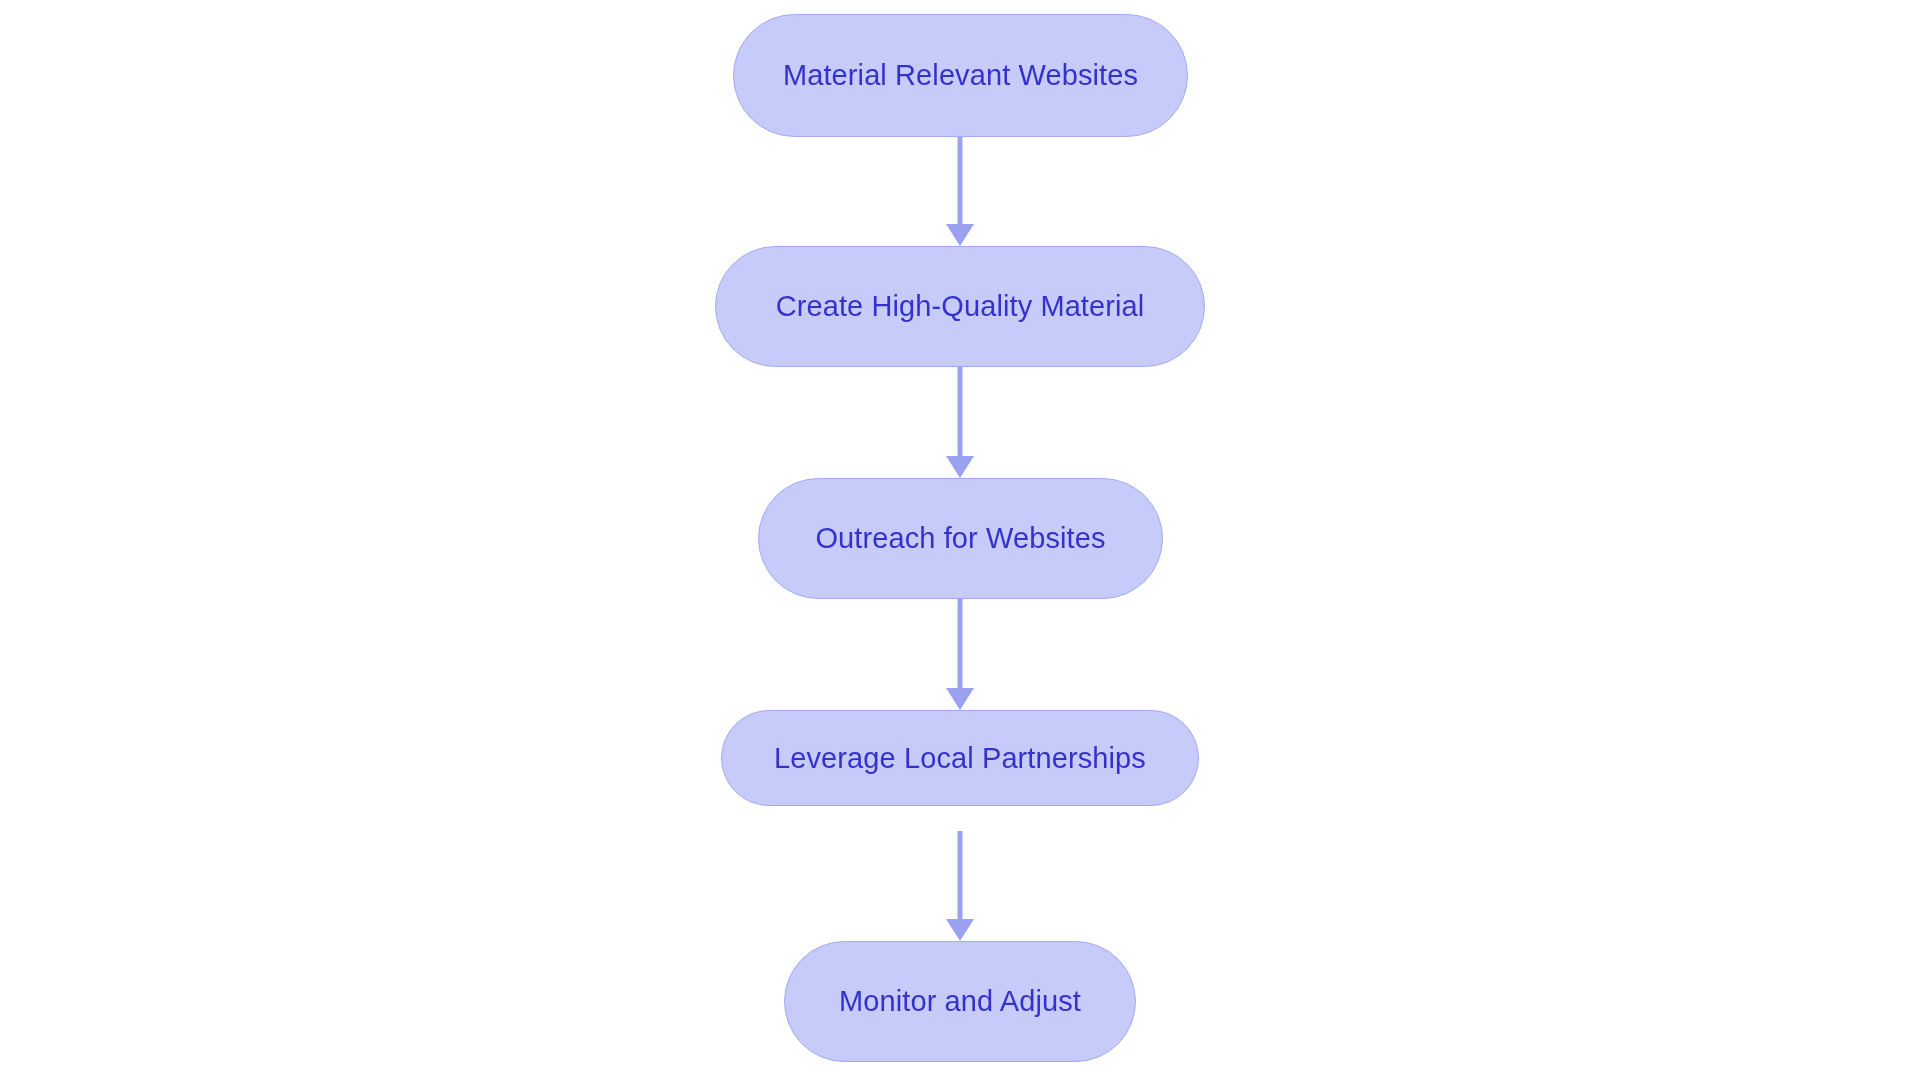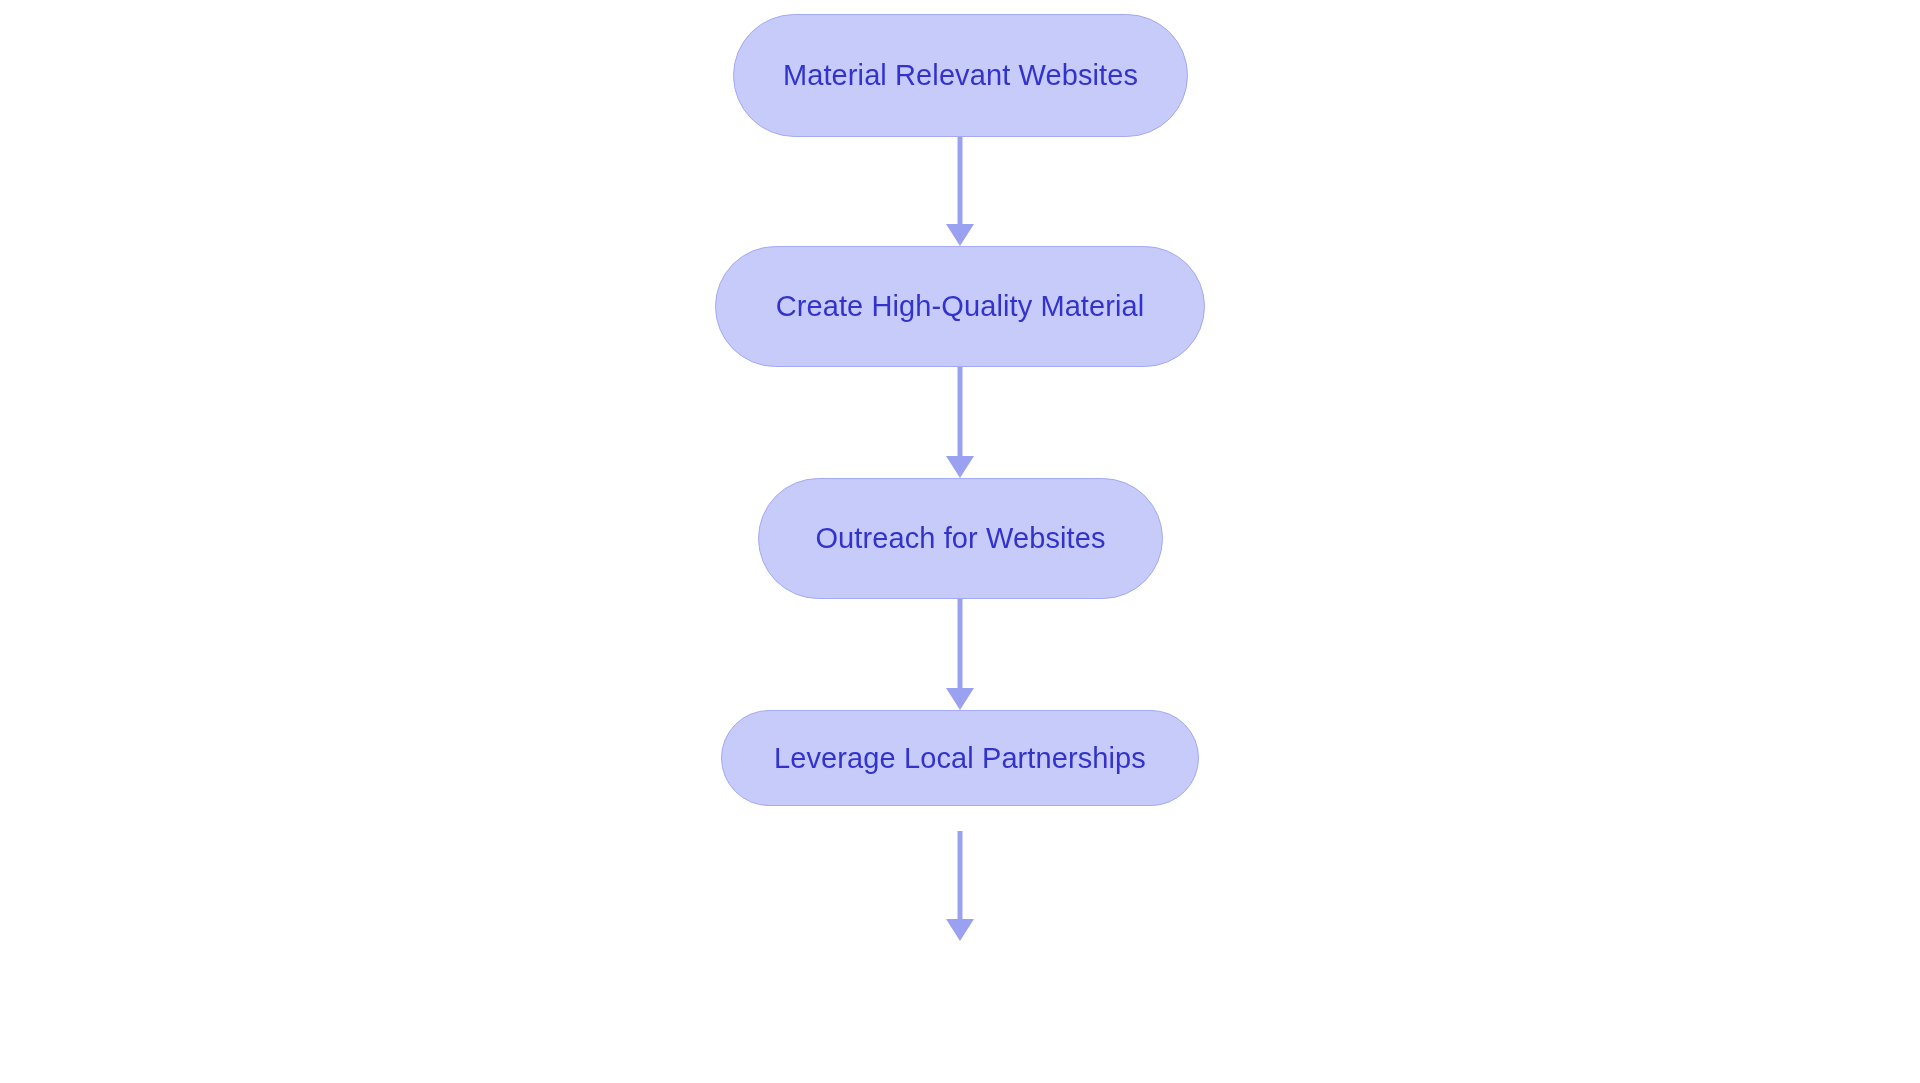--- a/index.html
+++ b/index.html
@@ -99,14 +99,17 @@
   </div>
 
   <div class="flow-node" id="node-3" style="left:758px; top:478px; width:405px; height:121px;">
     <span class="flow-node-label">Outreach for Websites</span>
   </div>
 
   <div class="flow-node" id="node-4" style="left:721px; top:710px; width:478px; height:96px;">
     <span class="flow-node-label">Leverage Local Partnerships</span>
   </div>
 
+  <div class="flow-node" id="node-5" style="left:784px; top:941px; width:352px; height:121px;">
+    <span class="flow-node-label">Monitor and Adjust</span>
+  </div>
 
 </div>
 
 </body></html>

